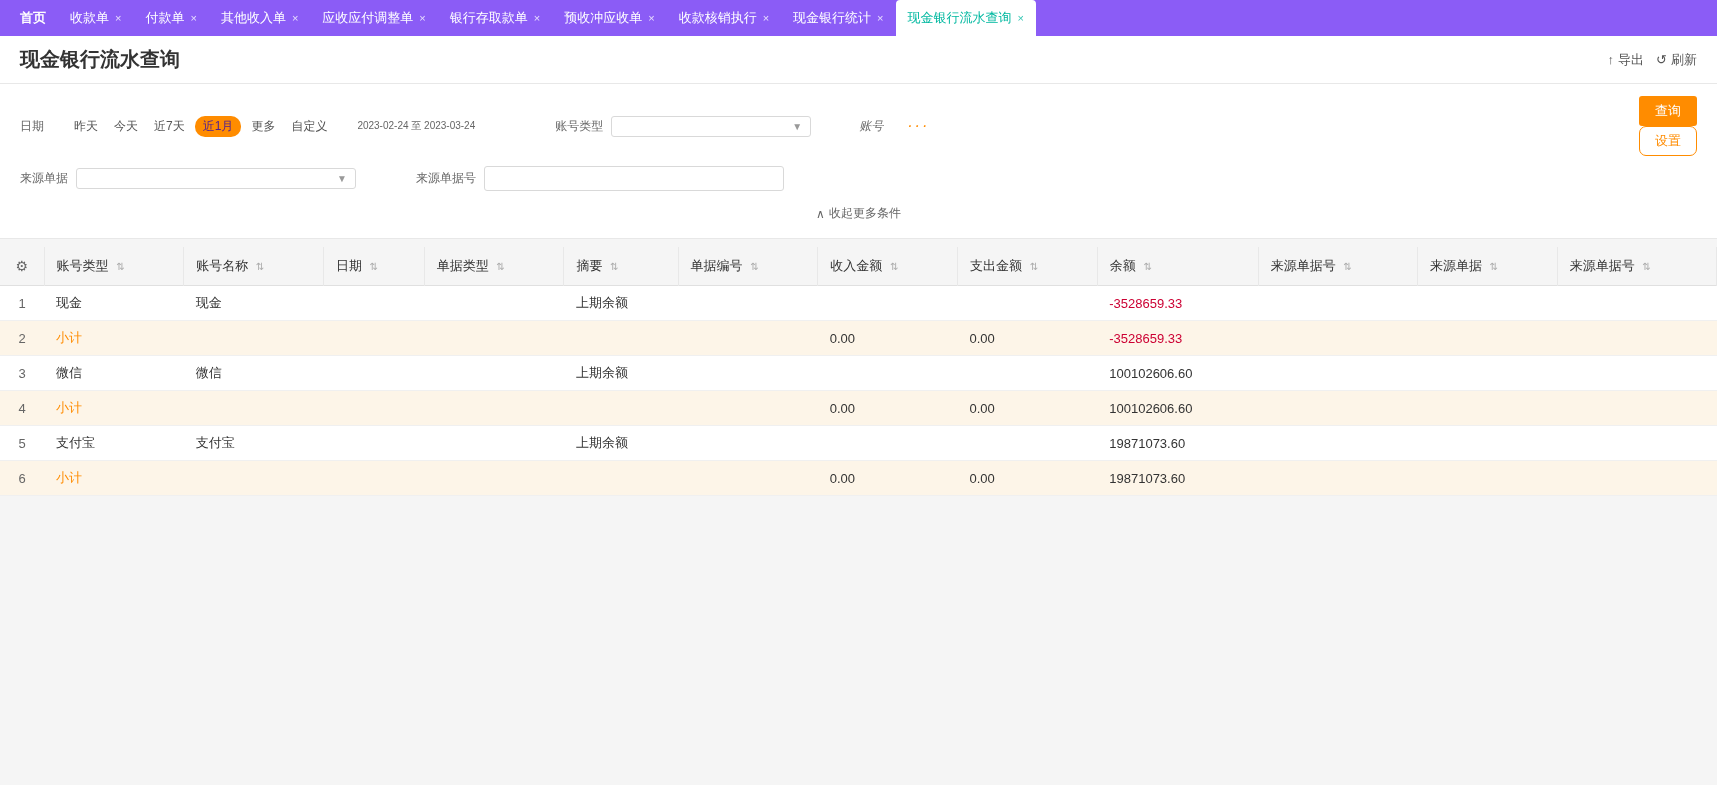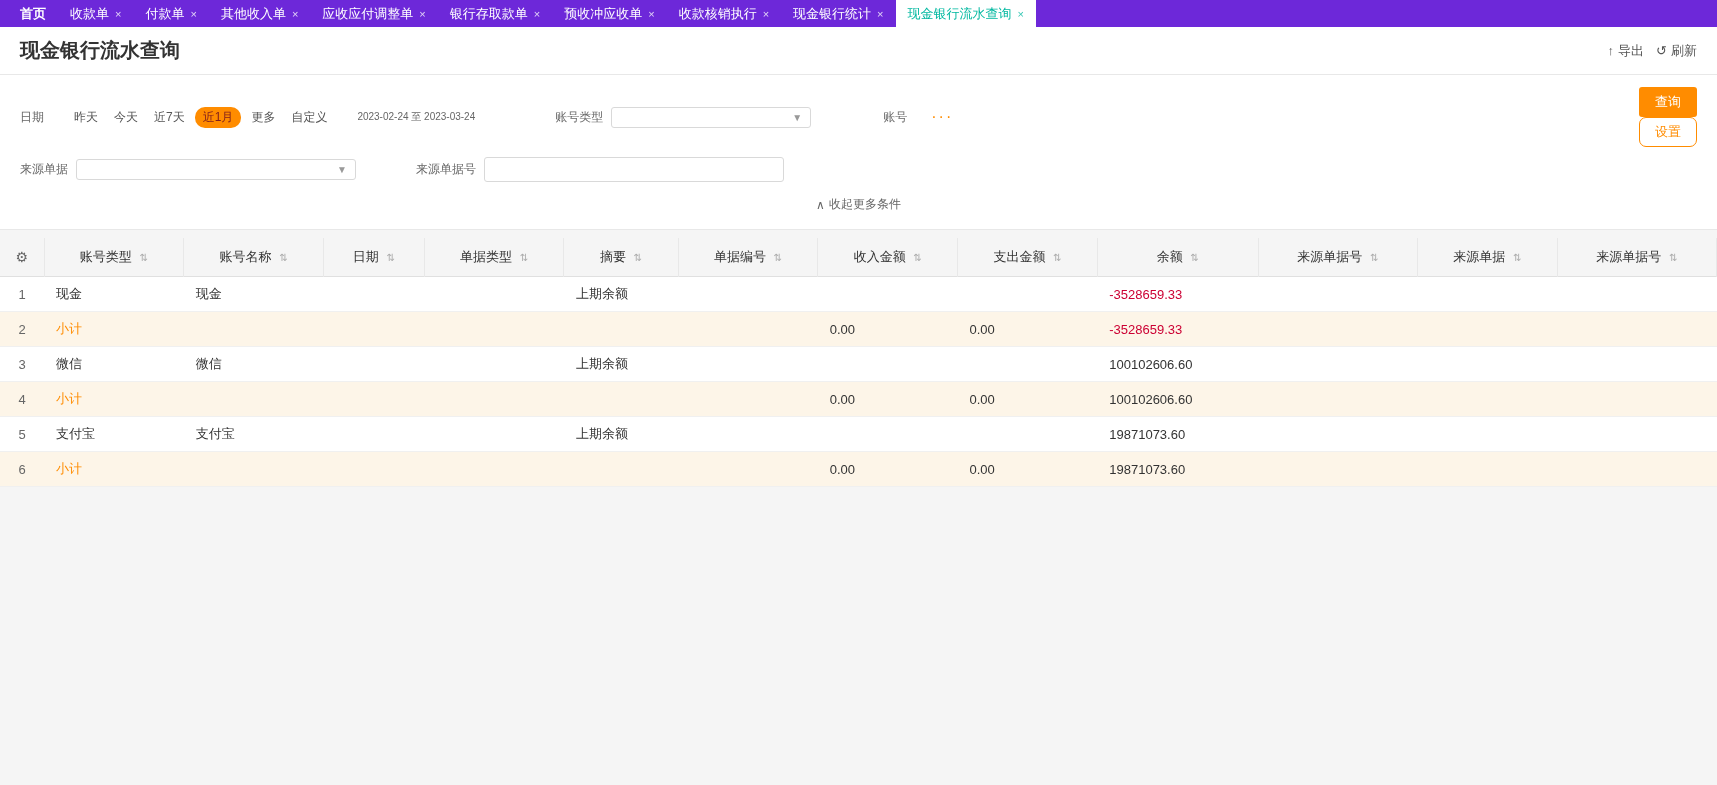--- a/index.html
+++ b/index.html
@@ -1,23 +1,23 @@
 <!DOCTYPE html>
 <html><head>
   <meta charset="utf-8">
   <style>
     * { box-sizing: border-box; margin: 0; padding: 0; }
     body { font-family: 'Microsoft YaHei', Arial, sans-serif; font-size: 12px; background: #f5f5f5; color: #333; }
 
     
     .top-nav {
-      background: #6d28d9;
-      display: flex;
-      align-items: center;
-      height: 27px;
+      background: #8b5cf6;
+      display: flex;
+      align-items: center;
+      height: 36px;
       padding: 0 8px;
       overflow: hidden;
     }
     .top-nav .nav-item {
       color: #fff;
       padding: 0 12px;
       height: 36px;
       display: flex;
       align-items: center;
       cursor: pointer;
@@ -94,21 +94,21 @@
     }
     .date-btn {
       padding: 2px 6px;
       cursor: pointer;
       border-radius: 3px;
       color: #555;
       font-size: 12px;
     }
     .date-btn.active {
       background: #ff8c00;
-      color: #7f1d1d;
+      color: #4c1d95;
       border-radius: 10px;
       padding: 2px 8px;
     }
     .date-range {
       color: #666;
       font-size: 10px;
       margin-left: 4px;
     }
     .filter-select {
       border: 1px solid #d9d9d9;
@@ -182,21 +182,21 @@
       width: 100%;
       border-collapse: collapse;
       font-size: 13px;
     }
     thead tr {
       background: #f5f5f5;
       border-bottom: 1px solid #e0e0e0;
     }
     thead th {
       padding: 10px 12px;
-      text-align: center;
+      text-align: left;
       color: #333;
       font-weight: normal;
       white-space: nowrap;
       border-right: 1px solid #e8e8e8;
     }
     thead th .sort-icon {
       display: inline-block;
       margin-left: 4px;
       color: #aaa;
       font-size: 10px;
@@ -307,21 +307,21 @@
     </div>
 
     <div class="filter-item" style="margin-left: 60px;">
       <span class="filter-label">账号类型</span>
       <div class="filter-select" style="min-width: 200px;">
         <span></span>
         <span class="arrow">▼</span>
       </div>
     </div>
 
-    <div class="filter-item" style="margin-left: 52px;">
+    <div class="filter-item" style="margin-left: 28px; font-style: italic;">
       <span class="filter-label">账号</span>
       <span class="dots-btn">···</span>
     </div>
 
     <div class="action-btns">
       <button class="query-btn">查询</button>
       <button class="settings-btn">设置</button>
     </div>
   </div>
 

